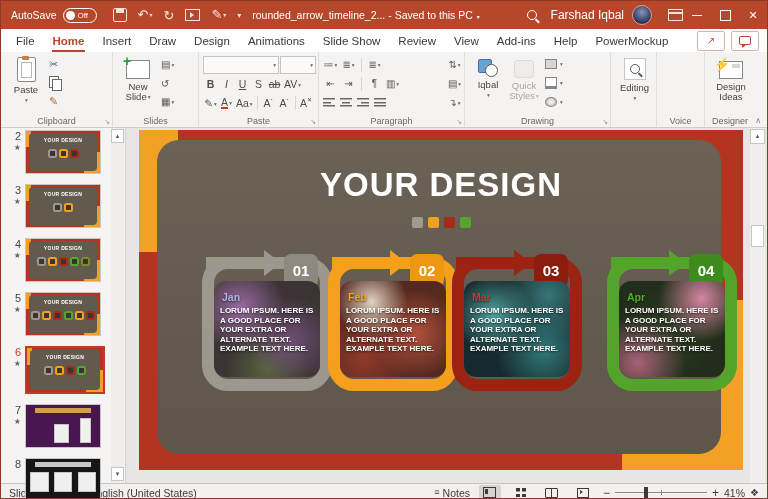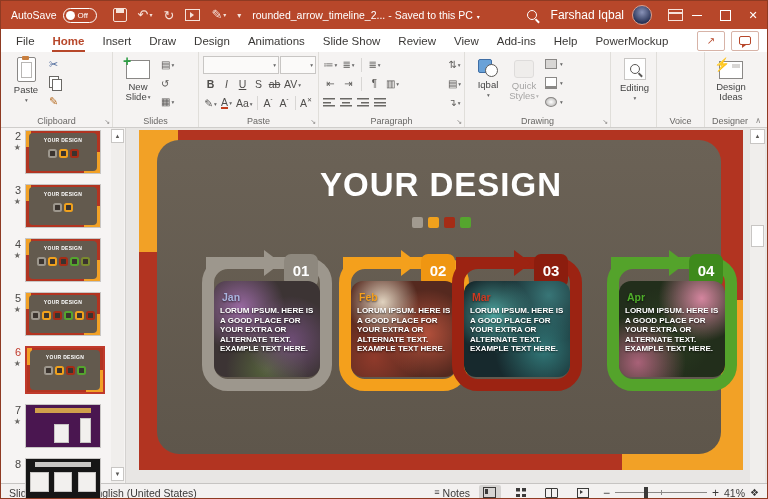--- a/index.html
+++ b/index.html
@@ -563,21 +563,21 @@
             <div class="tl-item" style="left: 63px; z-index: 1;">
               <div class="ring" style="border-color:#9d978d"></div>
               <div class="abar" style="background:#9d978d"></div>
               <div class="ahead" style="border-left-color:#9d978d"></div>
               <div class="badge" style="background:#8e887e">01</div>
               <div class="photo photo1">
                 <div class="month" style="color:#aab4de">Jan</div>
                 <div class="btxt">LORUM IPSUM.  HERE IS A GOOD PLACE FOR YOUR EXTRA OR ALTERNATE TEXT. EXAMPLE TEXT HERE.</div>
               </div>
             </div>
-            <div class="tl-item" style="left: 200px; z-index: 2;">
+            <div class="tl-item" style="left: 189px; z-index: 2;">
               <div class="ring" style="border-color:#f4a01c"></div>
               <div class="abar" style="background:#f4a01c"></div>
               <div class="ahead" style="border-left-color:#f4a01c"></div>
               <div class="badge" style="background:#ef9612">02</div>
               <div class="photo photo2">
                 <div class="month" style="color:#f5a01d">Feb</div>
                 <div class="btxt">LORUM IPSUM.  HERE IS A GOOD PLACE FOR YOUR EXTRA OR ALTERNATE TEXT. EXAMPLE TEXT HERE.</div>
               </div>
             </div>
             <div class="tl-item" style="left: 313px; z-index: 3;">

